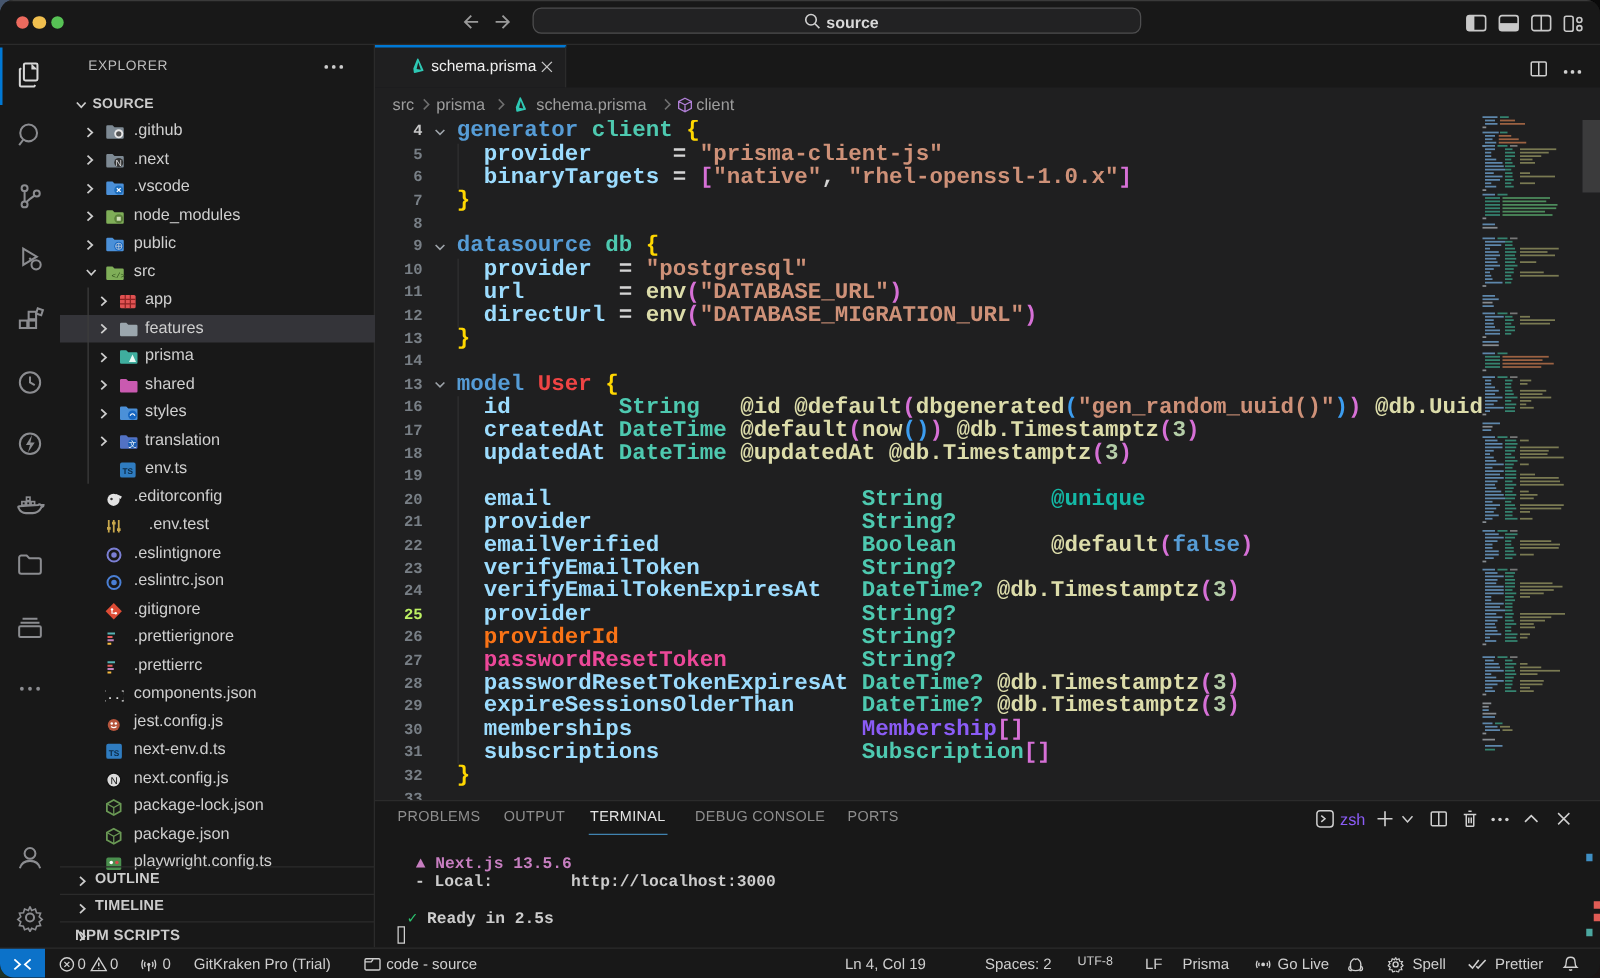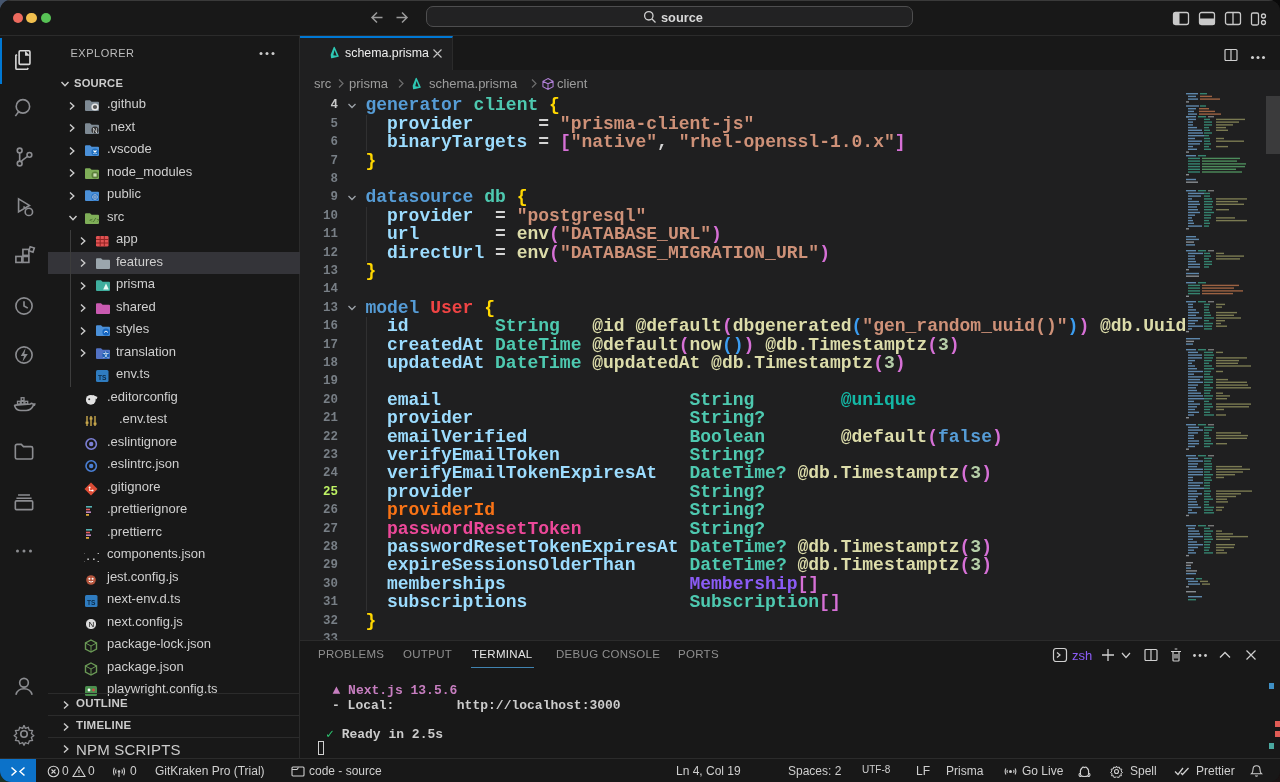--- a/index.html
+++ b/index.html
@@ -397,21 +397,21 @@
 <div class="abs" style="left:76px;top:697px;font-size:11.5px;font-weight:700;letter-spacing:.2px;color:#cccccc;white-space:nowrap">OUTLINE</div>
 <div class="abs" style="left:48px;top:715px;width:252px;height:1px;background:#2b2b2b"></div>
 <svg class="abs" style="left:62px;top:722px" width="8" height="10">
           <polyline points="2,1.5 5.8,5 2,8.5" fill="none" stroke="#cccccc" stroke-width="1.4"></polyline>
         </svg>
 <div class="abs" style="left:76px;top:719px;font-size:11.5px;font-weight:700;letter-spacing:.2px;color:#cccccc;white-space:nowrap">TIMELINE</div>
 <div class="abs" style="left:48px;top:737px;width:252px;height:1px;background:#2b2b2b"></div>
 <svg class="abs" style="left:62px;top:744px" width="8" height="10">
           <polyline points="2,1.5 5.8,5 2,8.5" fill="none" stroke="#cccccc" stroke-width="1.4"></polyline>
         </svg>
-<div class="abs" style="left:76px;top:741px;font-size:15px;font-weight:400;letter-spacing:.2px;color:#cccccc;white-space:nowrap">NPM SCRIPTS</div>
+<div class="abs" style="left:60px;top:741px;font-size:12px;font-weight:700;letter-spacing:.2px;color:#cccccc;white-space:nowrap">NPM SCRIPTS</div>
 </div>
     </div>
 
 <div class="abs" style="left:300px;top:36px;width:980px;height:34px;background:#181818">
   <div class="abs" style="left:0;top:0;width:153px;height:34px;background:#1f1f20;border-top:2px solid #0078d4;border-right:1px solid #2b2b2b"></div>
   <div class="abs" style="left:27px;top:9px"><svg width="15" height="15" viewBox="0 0 16 16">
           <path d="M3.9 10.4 L7.2 2.2 Q7.6 1.5 8.2 2.2 L12.5 11.7 Q12.9 12.4 12.1 12.6 L5.2 14.2 Q4.4 14.4 4.3 13.6 Z M8.1 5.2 L6.7 10.8 L10.3 11.5 Z" fill="#2ec8b4" fill-rule="evenodd"></path>
         </svg></div>
   <div class="abs" style="left:45px;top:9.5px;font-size:12.4px;color:#eeeeee">schema.prisma</div>
   <svg class="abs" style="left:132px;top:12px" width="11" height="11" fill="none" stroke="#c5c5c5" stroke-width="1.1">

